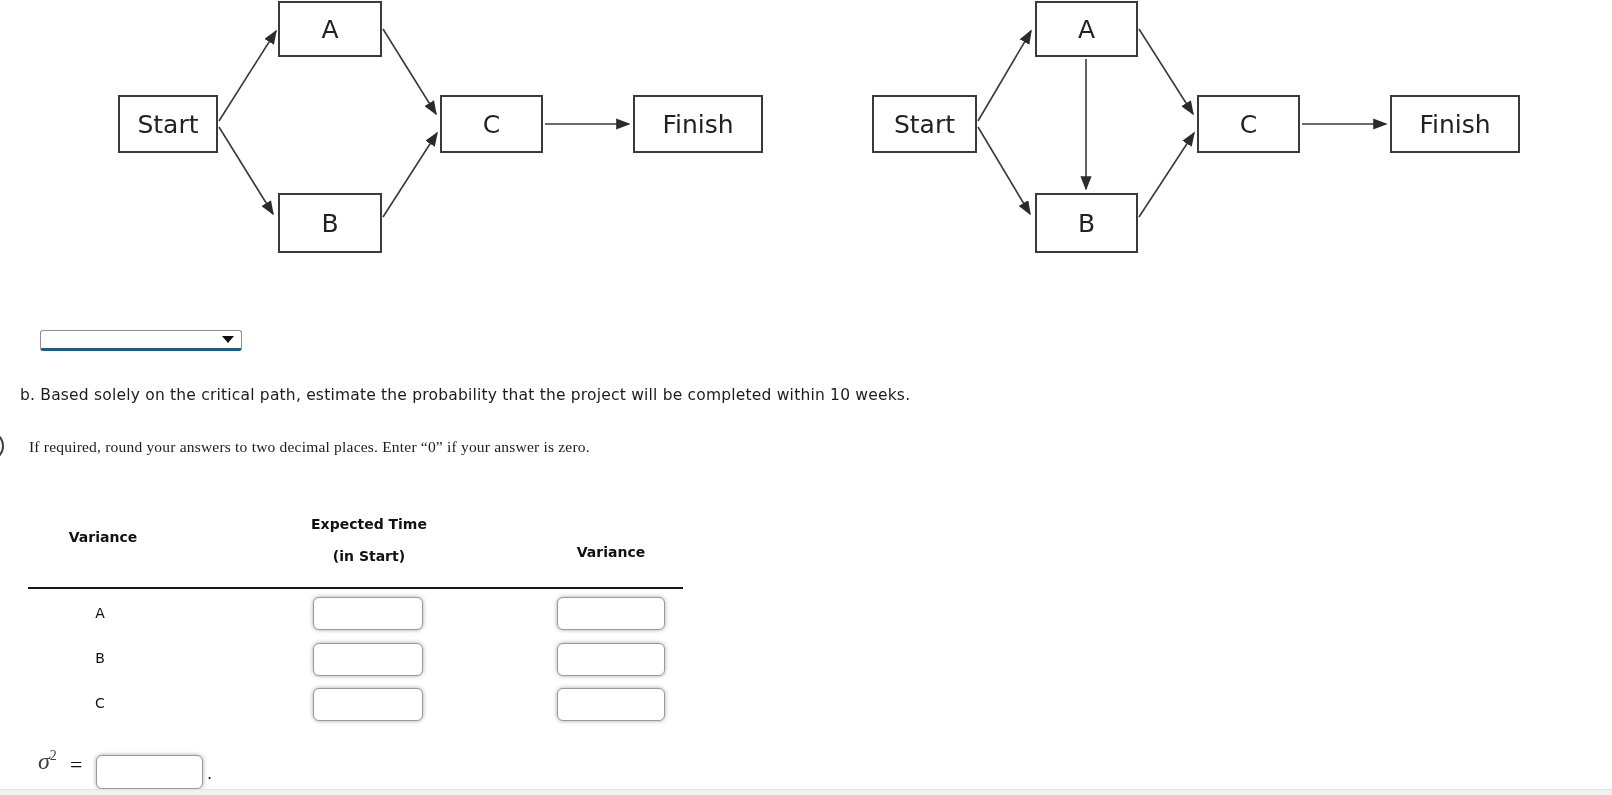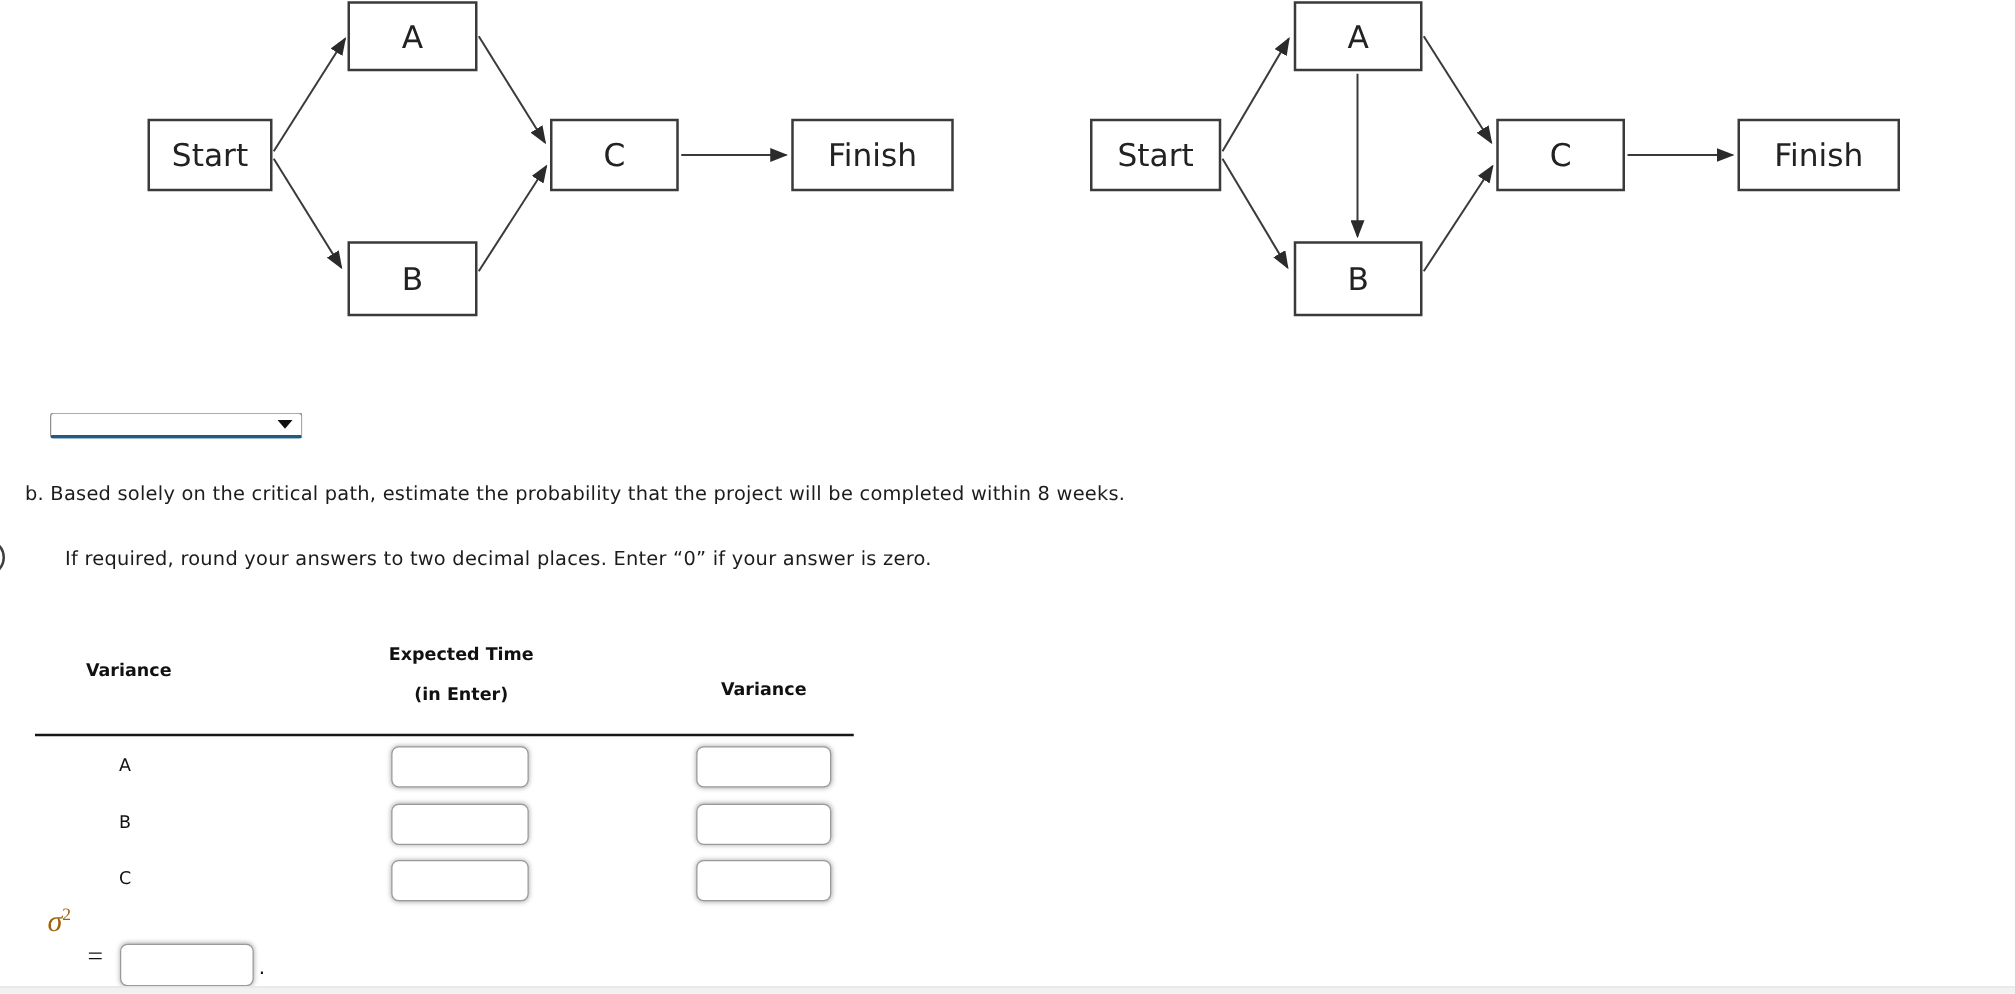--- a/index.html
+++ b/index.html
@@ -21,21 +21,21 @@
   
   .th{position:absolute;font-size:14px;font-weight:bold;color:#111;text-align:center;white-space:nowrap;}
   .th-expected{line-height:32px;text-align:center;}
   .header-rule{position:absolute;left:28px;top:587px;width:655px;height:2px;background:#161616;}
   .row-label{position:absolute;width:80px;text-align:center;font-size:14px;color:#111;}
   .cell-input{position:absolute;box-sizing:border-box;background:#fff;border:1px solid #9a9a9a;border-radius:6px;box-shadow:0 0 4px rgba(0,0,0,0.35);outline:none;font-size:14px;padding:0 6px;}
   .exp-input{left:313px;width:110px;height:33px;}
   .var-input{left:557px;width:108px;height:33px;}
 
   
-  .sigma{position:absolute;left:38px;top:725px;font-family:"Liberation Serif","DejaVu Serif",serif;font-style:italic;font-size:24px;color:#a16207;}
+  .sigma{position:absolute;left:38px;top:748px;font-family:"Liberation Serif","DejaVu Serif",serif;font-style:italic;font-size:24px;color:#404040;}
   .sigma sup{font-size:14px;font-style:normal;}
   .eq{position:absolute;left:70px;top:752px;font-family:"Liberation Serif","DejaVu Serif",serif;font-size:22px;color:#111;}
   .sigma-input{left:96px;top:755px;width:107px;height:34px;}
   .period{position:absolute;left:207px;top:764px;font-size:16px;color:#111;}
 
   .bottom-bar{position:absolute;left:0;top:789px;width:1612px;height:6px;background:#f1f1f1;border-top:1px solid #e3e3e3;box-sizing:border-box;}
 </style>
 </head>
 <body>
 
@@ -72,28 +72,28 @@
   <div class="node" style="left:1035px;top:1px;width:103px;height:56px;">A</div>
   <div class="node" style="left:1035px;top:193px;width:103px;height:60px;">B</div>
   <div class="node" style="left:1197px;top:95px;width:103px;height:58px;">C</div>
   <div class="node" style="left:1390px;top:95px;width:130px;height:58px;">Finish</div>
 
   <div class="dropdown">
     <span></span>
     <span class="dd-arrow"></span>
   </div>
 
-  <div class="q-text" style="left:20px;top:386px;">b. Based solely on the critical path, estimate the probability that the project will be completed within 8 weeks.</div>
+  <div class="q-text" style="left:20px;top:386px;">b. Based solely on the critical path, estimate the probability that the project will be completed within 10 weeks.</div>
   <div class="partial-circle"></div>
-  <div class="q-text" style="left:52px;top:438px;">If required, round your answers to two decimal places. Enter “0” if your answer is zero.</div>
+  <div class="q-text" style="left:29px;top:438px;font-family:Liberation Serif, serif;">If required, round your answers to two decimal places. Enter “0” if your answer is zero.</div>
 
   <div class="th" style="left:43px;top:529px;width:120px;">Variance</div>
   <div class="th th-expected" style="left:289px;top:508px;width:160px;">
     <div>Expected Time</div>
-    <div>(in Enter)</div>
+    <div>(in Start)</div>
   </div>
   <div class="th" style="left:551px;top:532px;width:120px;margin-top:12px;">Variance</div>
   <div class="header-rule"></div>
 
   <div class="row-label" style="left:60px;top:605px;">A</div>
   <input class="cell-input exp-input" style="top: 597px;" type="text" value="">
   <input class="cell-input var-input" style="top: 597px;" type="text" value="">
 
   <div class="row-label" style="left:60px;top:650px;">B</div>
   <input class="cell-input exp-input" style="top: 643px;" type="text" value="">

